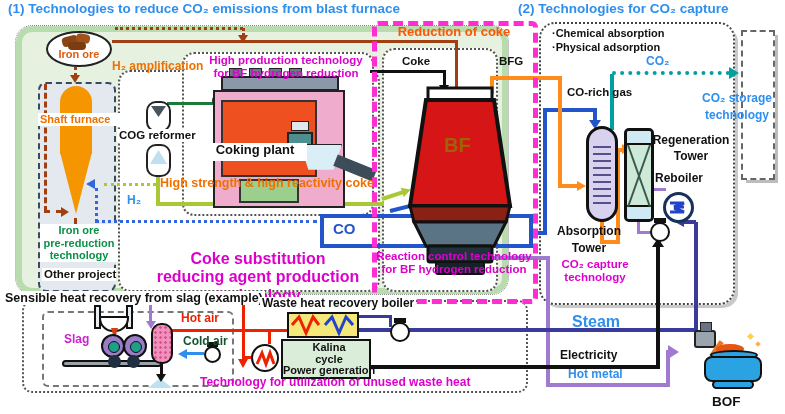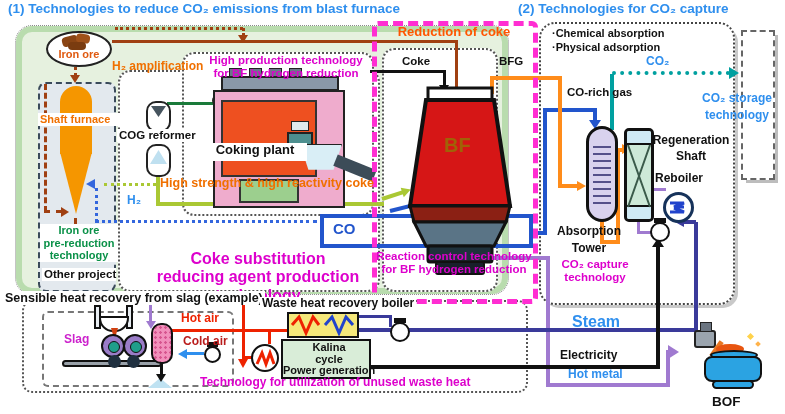--- a/index.html
+++ b/index.html
@@ -241,31 +241,31 @@
   <div class="lb ml" style="left:370px;top:250px;width:168px;font-size:11.5px;color:#dd00cc">Reaction control technology
 for BF hydrogen reduction</div>
 
   <div class="lb" style="left:552px;top:41px;font-size:11px;color:#111">·Physical adsorption</div>
   <div class="lb" style="left:552px;top:27px;font-size:11px;color:#111">·Chemical absorption</div>
   <div class="lb" style="left:646px;top:55px;font-size:12px;color:#2f8fee">CO₂</div>
   <div class="lb" style="left:567px;top:86px;font-size:11.5px;color:#111">CO-rich gas</div>
   <div class="lb ml" style="left:550px;top:223px;width:78px;font-size:12px;color:#111;line-height:17px">Absorption
 Tower</div>
   <div class="lb ml" style="left:648px;top:132px;width:86px;font-size:12px;color:#111;line-height:16px">Regeneration
-Shaft</div>
+Tower</div>
   <div class="lb" style="left:655px;top:172px;font-size:12px;color:#111">Reboiler</div>
   <div class="lb ml" style="left:552px;top:258px;width:86px;font-size:11.5px;color:#dd00cc">CO₂ capture
 technology</div>
   <div class="lb ml" style="left:690px;top:90px;width:94px;font-size:12px;color:#2f8fee;line-height:17px">CO₂ storage
 technology</div>
 
   <div class="lb chip" style="left:3px;top:291px;font-size:12.5px;color:#111">Sensible heat recovery from slag (example)</div>
   <div class="lb" style="left:64px;top:333px;font-size:12px;color:#cc22cc">Slag</div>
   <div class="lb" style="left:181px;top:312px;font-size:12px;color:#ee2200">Hot air</div>
-  <div class="lb" style="left:183px;top:335px;font-size:12px;color:#b91c1c">Cold air</div>
+  <div class="lb" style="left:183px;top:335px;font-size:12px;color:#14532d">Cold air</div>
   <div class="lb chip" style="left:260px;top:297px;font-size:12px;color:#111">Waste heat recovery boiler</div>
   <div class="lb ml" style="left:298px;top:341px;width:62px;font-size:11px;color:#111;line-height:12px;z-index:7">Kalina
 cycle</div>
   <div class="lb" style="left:283px;top:364px;width:86px;text-align:center;font-size:11px;color:#111;z-index:7">Power generation</div>
   <div class="lb" style="left:200px;top:376px;font-size:12px;color:#dd00cc">Technology for utilization of unused waste heat</div>
   <div class="lb" style="left:572px;top:313px;font-size:16px;color:#2f8fee">Steam</div>
   <div class="lb" style="left:560px;top:349px;font-size:12px;color:#111">Electricity</div>
   <div class="lb" style="left:568px;top:368px;font-size:12px;color:#2f8fee">Hot metal</div>
   <div class="lb" style="left:712px;top:394px;font-size:13.5px;color:#111">BOF</div>
 

